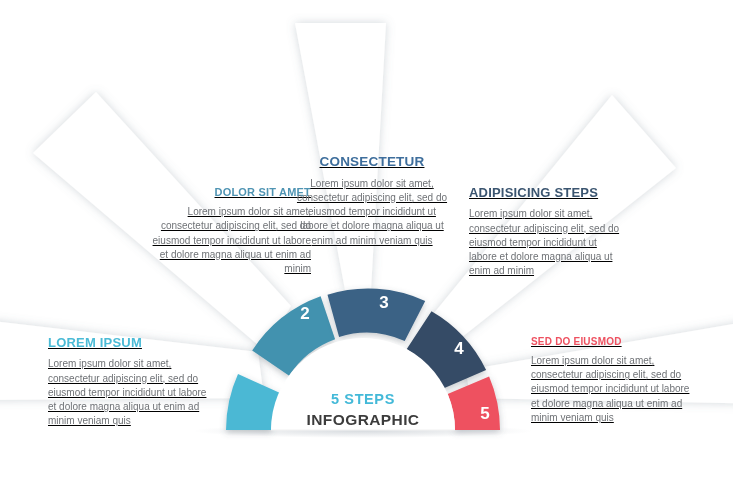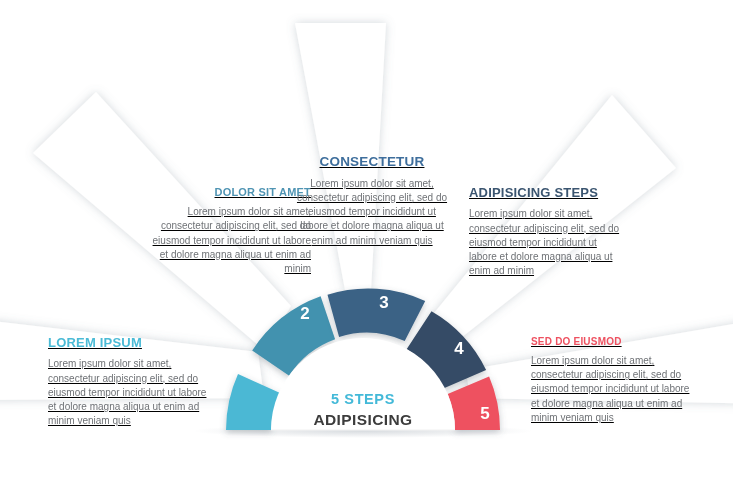--- a/index.html
+++ b/index.html
@@ -206,21 +206,21 @@
 
     <text class="num" x="240" y="367" text-anchor="middle">1</text>
     <text class="num" x="305" y="319" text-anchor="middle">2</text>
     <text class="num" x="384" y="308" text-anchor="middle">3</text>
     <text class="num" x="459" y="354" text-anchor="middle">4</text>
     <text class="num" x="485" y="419" text-anchor="middle">5</text>
   </svg>
 
   <div id="center-label">
     <div class="steps" style="color: rgb(67, 185, 216); margin-top: 44px;">5 STEPS</div>
-    <div class="l1" style="color: rgb(60, 60, 60);">ADIPISICING</div>
+    <div class="l1" style="color: rgb(60, 60, 60);">INFOGRAPHIC</div>
   </div>
 
   <div class="block" id="block-1">
     <div class="title" style="color: rgb(75, 187, 214);">LOREM IPSUM</div>
     <div class="body">Lorem ipsum dolor sit amet, consectetur adipiscing elit, sed do eiusmod tempor incididunt ut labore et dolore magna aliqua ut enim ad minim veniam quis</div>
   </div>
 
   <div class="block" id="block-2">
     <div class="title" style="color: rgb(79, 148, 179);">DOLOR SIT AMET</div>
     <div class="body">Lorem ipsum dolor sit amet, consectetur adipiscing elit, sed do eiusmod tempor incididunt ut labore et dolore magna aliqua ut enim ad minim</div>

